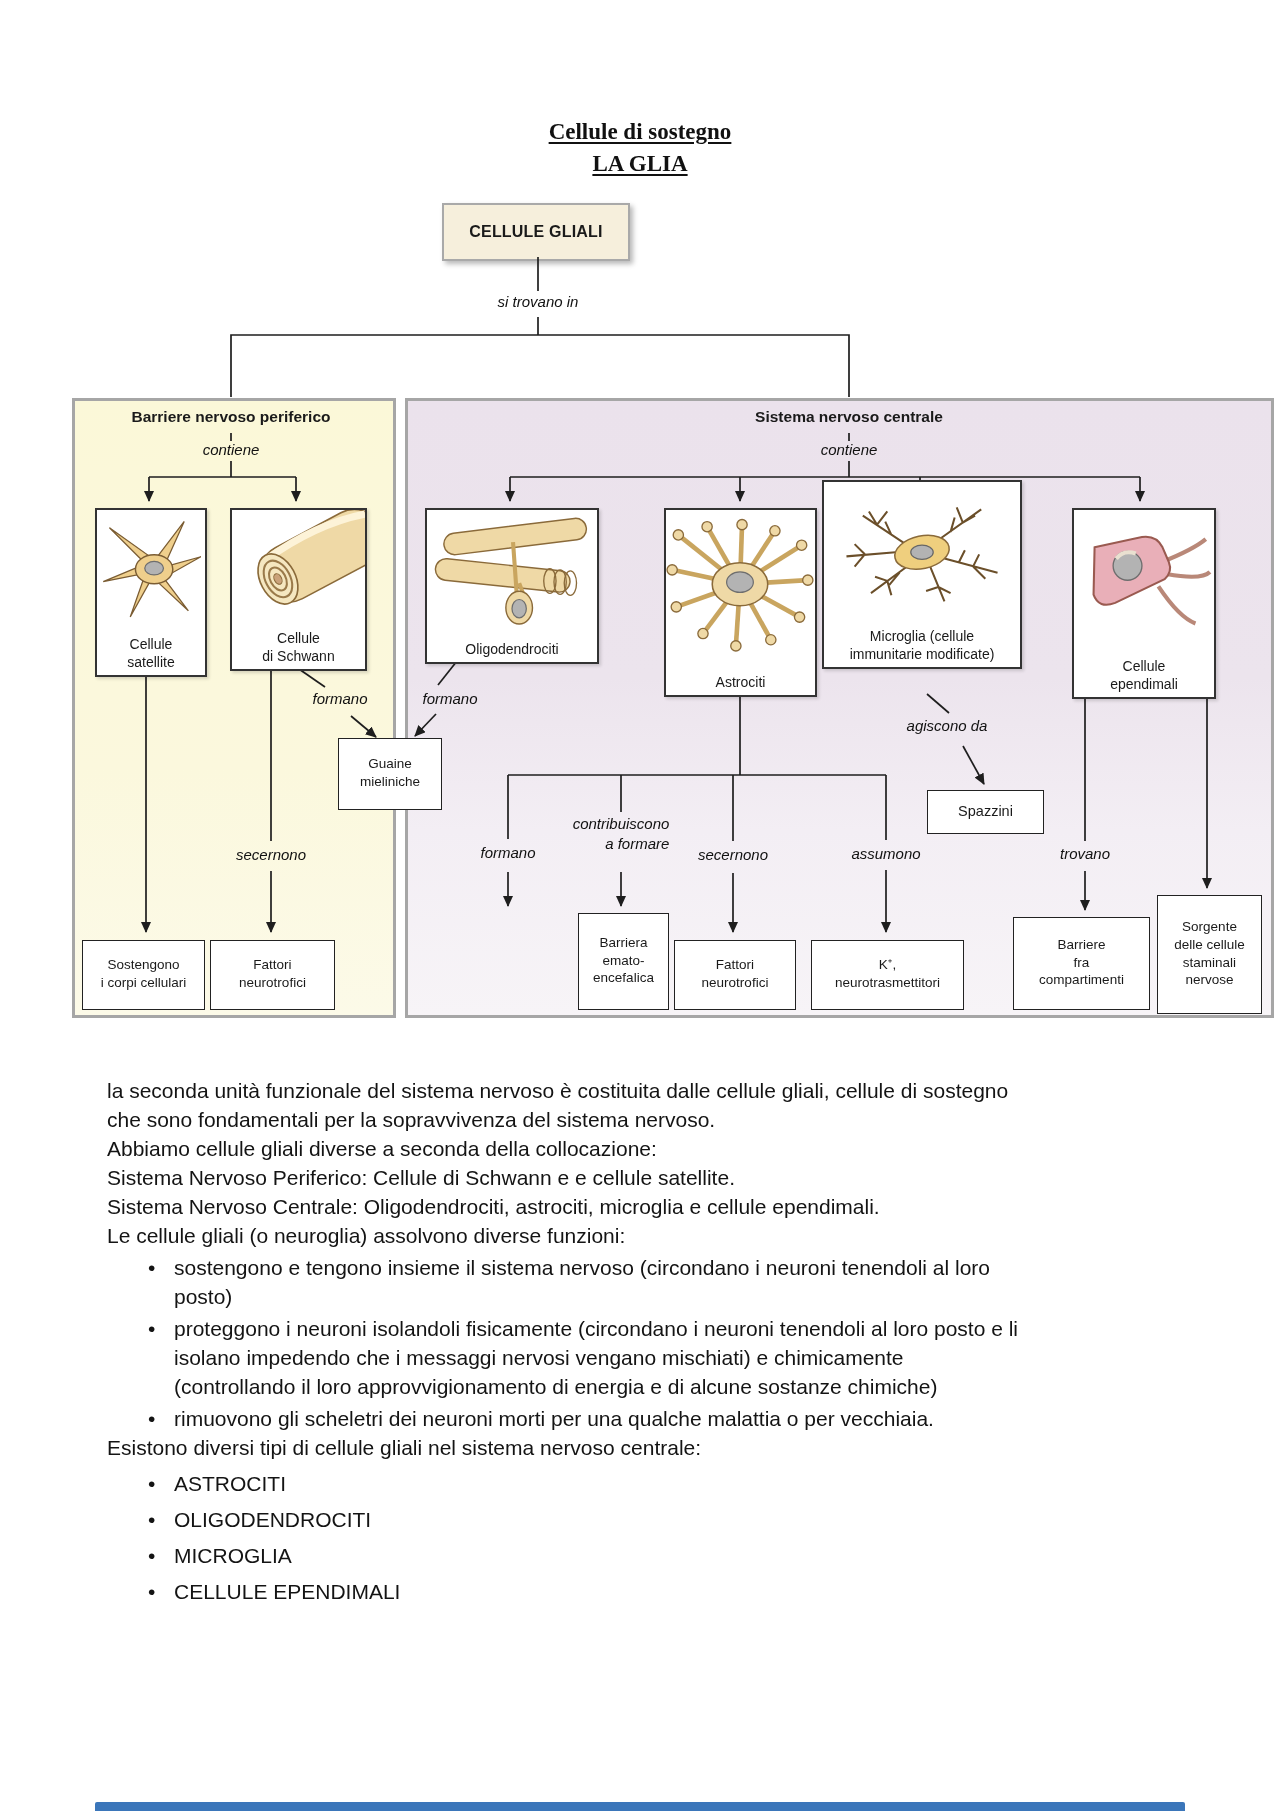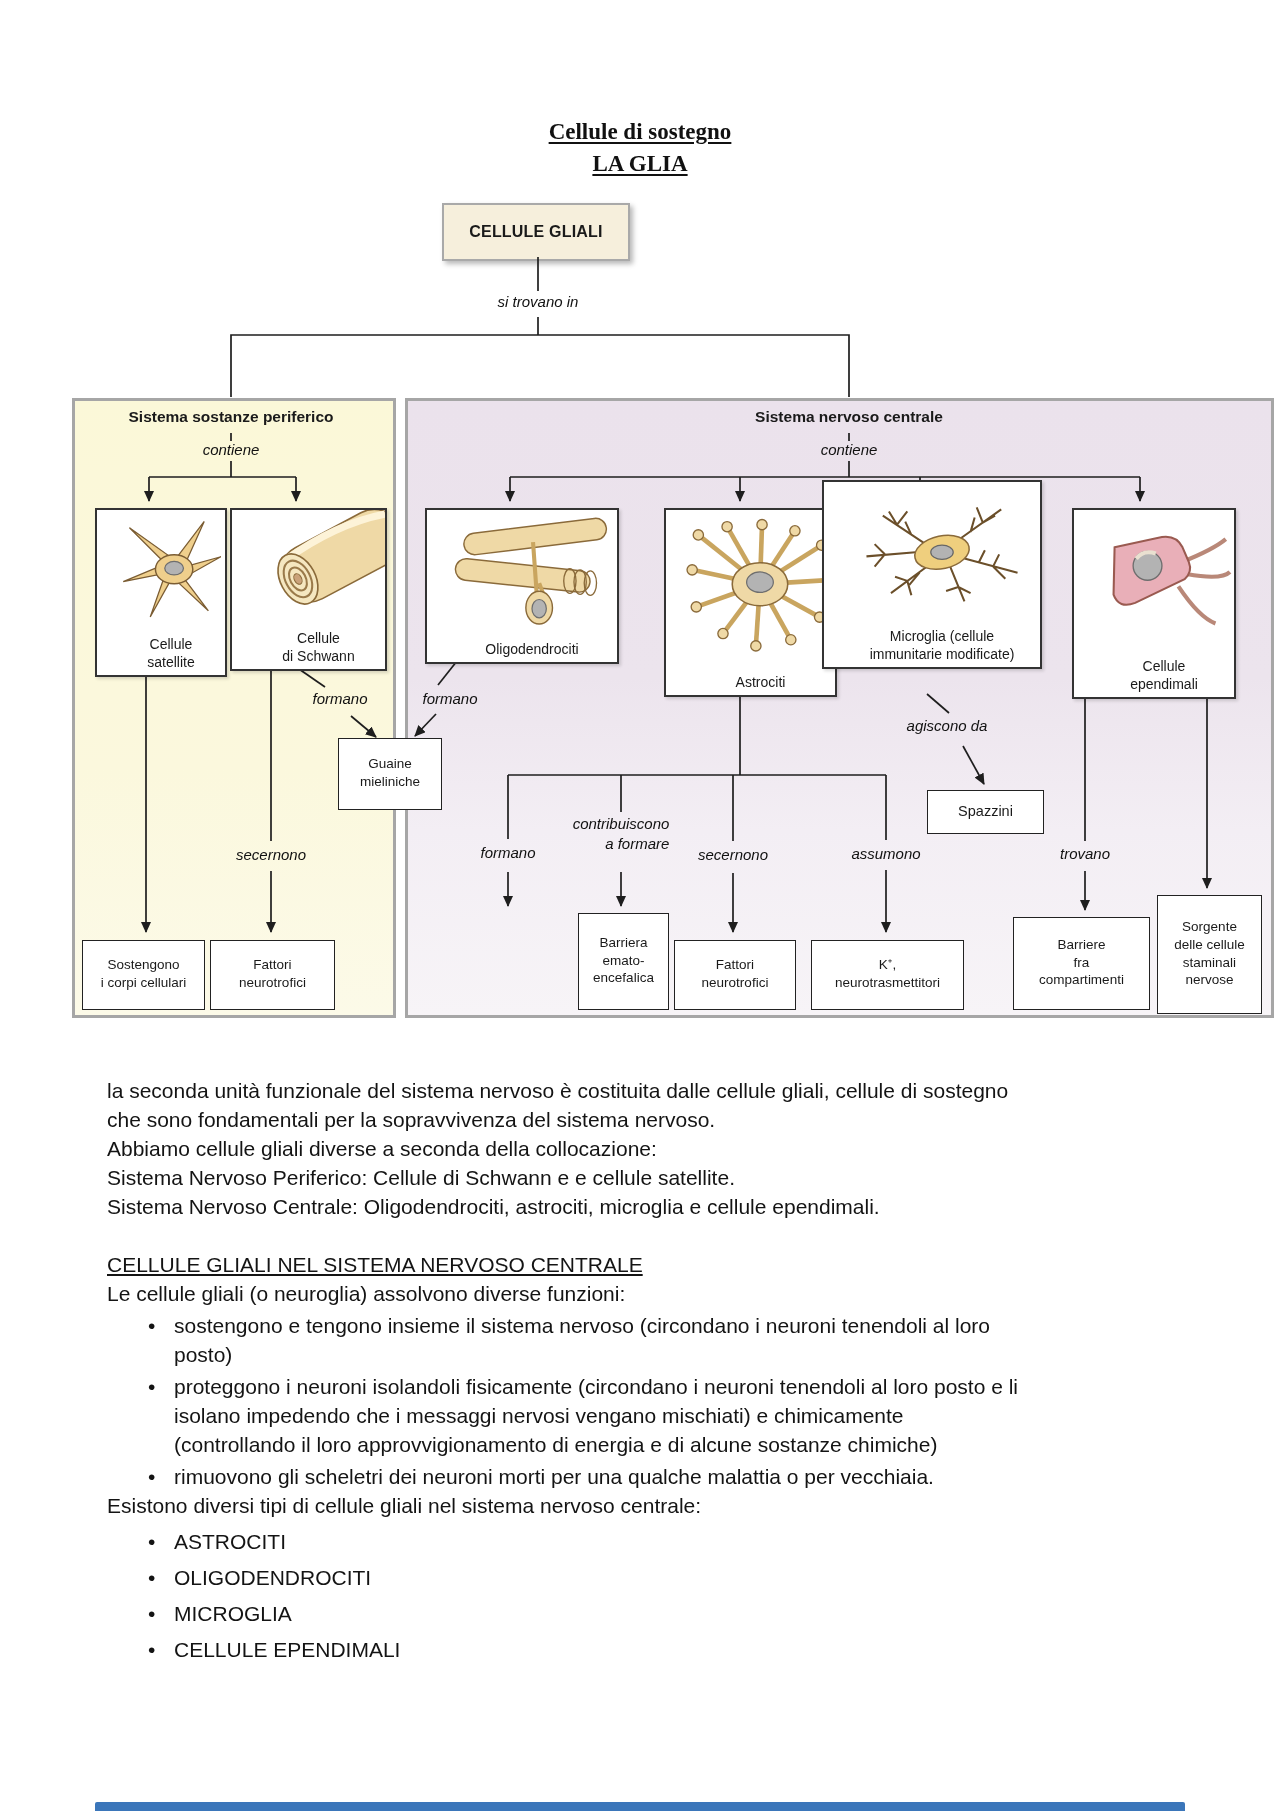--- a/index.html
+++ b/index.html
@@ -22,21 +22,21 @@
   .panel-title{position:absolute;transform:translateX(-50%);white-space:nowrap;
                font-weight:bold;font-size:15.5px;z-index:6;}
   .rel{position:absolute;transform:translateX(-50%);white-space:pre-line;text-align:right;
        font-style:italic;font-size:15px;line-height:1.3;z-index:6;color:#111;}
   .connectors{position:absolute;left:0;top:0;z-index:4;}
   
   .node{position:absolute;background:#ffffff;border:2px solid #2b2b2b;z-index:5;
         display:flex;flex-direction:column;align-items:center;justify-content:center;
         text-align:center;font-size:13.5px;line-height:1.3;}
   .node .node-label{white-space:pre-line;padding:2px 1px 4px 1px;}
-  .node.cell{justify-content:space-between;border-color:#333;box-shadow:2px 2px 3px rgba(0,0,0,.15);font-size:14px;padding-left:20px;}
+  .node.cell{justify-content:space-between;border-color:#333;box-shadow:2px 2px 3px rgba(0,0,0,.15);font-size:14px;}
   .node.cell .illo{width:100%;flex:1 1 auto;min-height:0;}
   .node.plain{border-width:1.6px;border-color:#222;}
   
   .body-text{position:absolute;left:107px;top:1076px;width:1120px;
              font-family:Liberation Sans, sans-serif;font-size:21px;line-height:29px;color:#141414;}
   .para{white-space:pre-line;}
   .heading{text-decoration:underline;text-underline-offset:2px;margin-top:29px;}
   .bullet-row{display:flex;margin-top:3px;}
   .bullet-row .bullet-glyph{flex:none;width:26px;margin-left:41px;}
   .bullet-row .bullet-text{white-space:pre-line;}
@@ -50,21 +50,21 @@
 
 <div class="page">
 
   <div class="doc-title" style="top:119px">Cellule di sostegno</div>
   <div class="doc-title" style="top:151px">LA GLIA</div>
 
   <div class="rootbox">CELLULE GLIALI</div>
 
   <div class="panel snp"></div>
   <div class="panel snc"></div>
-  <div class="panel-title" style="left:231px;top:408px">Sistema sostanze periferico</div>
+  <div class="panel-title" style="left:231px;top:408px">Barriere nervoso periferico</div>
   <div class="panel-title" style="left:849px;top:408px">Sistema nervoso centrale</div>
 
   <svg class="connectors" width="1280" height="1040" viewBox="0 0 1280 1040">
     <defs>
       <marker id="ah" markerWidth="8" markerHeight="8" refX="6" refY="3" orient="auto">
         <path d="M0,0 L6.6,3 L0,6 Z" fill="#1e1e1e"></path>
       </marker>
     </defs>
     <g stroke="#1e1e1e" stroke-width="1.7" fill="none">
       <path d="M538,257 V291"></path>
@@ -270,21 +270,20 @@
 staminali
 nervose</div>
   </div>
 
   <div class="body-text">
     <div class="para">la seconda unità funzionale del sistema nervoso è costituita dalle cellule gliali, cellule di sostegno
 che sono fondamentali per la sopravvivenza del sistema nervoso.
 Abbiamo cellule gliali diverse a seconda della collocazione:
 Sistema Nervoso Periferico: Cellule di Schwann e e cellule satellite.
 Sistema Nervoso Centrale: Oligodendrociti, astrociti, microglia e cellule ependimali.</div>
-    <div class="para heading">CELLULE GLIALI NEL SISTEMA NERVOSO CENTRALE</div>
     <div class="para">Le cellule gliali (o neuroglia) assolvono diverse funzioni:</div>
     <div class="bullet-row">
       <span class="bullet-glyph">•</span>
       <div class="bullet-text">sostengono e tengono insieme il sistema nervoso (circondano i neuroni tenendoli al loro
 posto)</div>
     </div>
     <div class="bullet-row">
       <span class="bullet-glyph">•</span>
       <div class="bullet-text">proteggono i neuroni isolandoli fisicamente (circondano i neuroni tenendoli al loro posto e li
 isolano impedendo che i messaggi nervosi vengano mischiati)  e chimicamente

